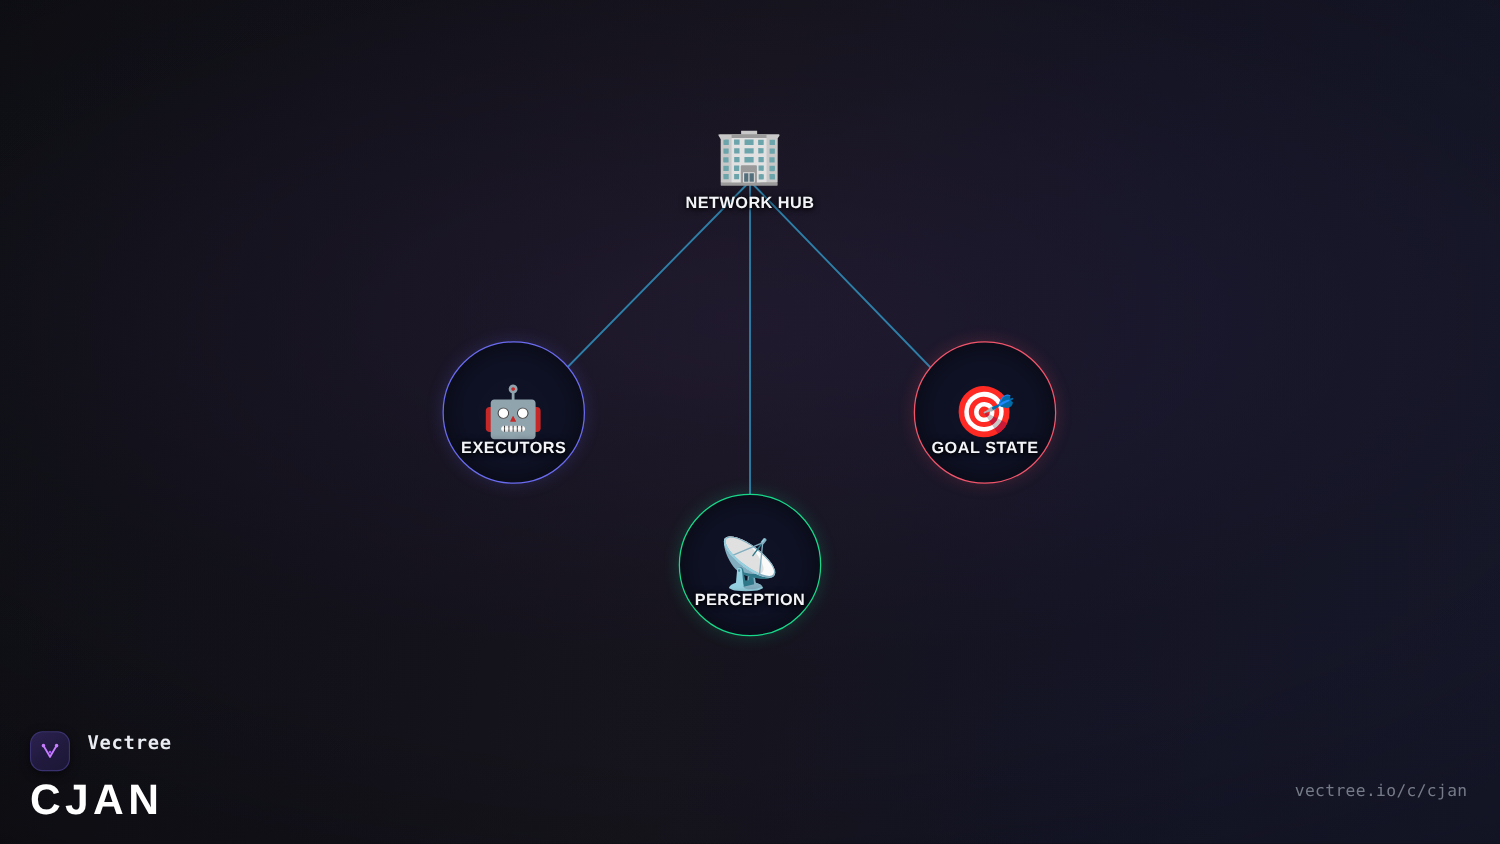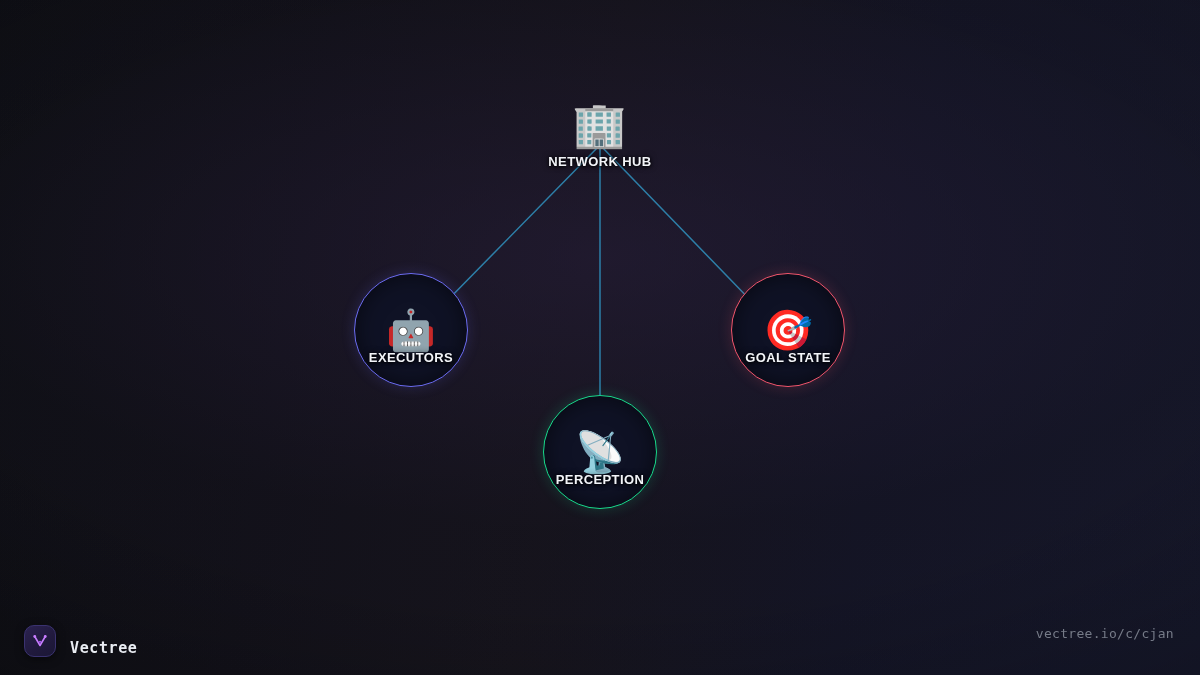--- a/index.html
+++ b/index.html
@@ -71,21 +71,21 @@
   .node.ringed-node .node-label { bottom:22px; }
 
   
   #footer {
     position:absolute;
     left:24px; bottom:18px;
     display:flex; flex-direction:column;
     gap:6px;
   }
 
-  #brand-row { display:flex; align-items:flex-end; gap:14px; }
+  #brand-row { display:flex; align-items:flex-start; gap:14px; }
 
   #brand-logo {
     width:32px; height:32px;
     border-radius:10px;
     background:linear-gradient(145deg,#2b2250 0%,#211a3e 55%,#1b1735 100%);
     border:1px solid #3a3270;
     display:flex; align-items:center; justify-content:center;
     box-shadow:0 2px 8px rgba(0,0,0,0.5);
   }
 
@@ -160,17 +160,18 @@
       <div id="brand-logo">
         <svg width="18" height="18" viewBox="0 0 24 24" aria-hidden="true">
           <path d="M5 6 L12 18 L19 6" fill="none" stroke="#c77dff" stroke-width="2.1" stroke-linecap="round" stroke-linejoin="round"></path>
           <circle cx="5" cy="6" r="1.9" fill="#c77dff"></circle>
           <circle cx="19" cy="6" r="1.9" fill="#c77dff"></circle>
           <circle cx="12" cy="13" r="1.5" fill="#a855f7"></circle>
         </svg>
       </div>
       <span id="brand-name">Vectree</span>
     </div>
+    <div id="page-title">CJAN</div>
   </div>
 
   <div id="site-url" style="color: rgb(118, 123, 136);">vectree.io/c/cjan</div>
 
 </div>
 
 </body></html>

